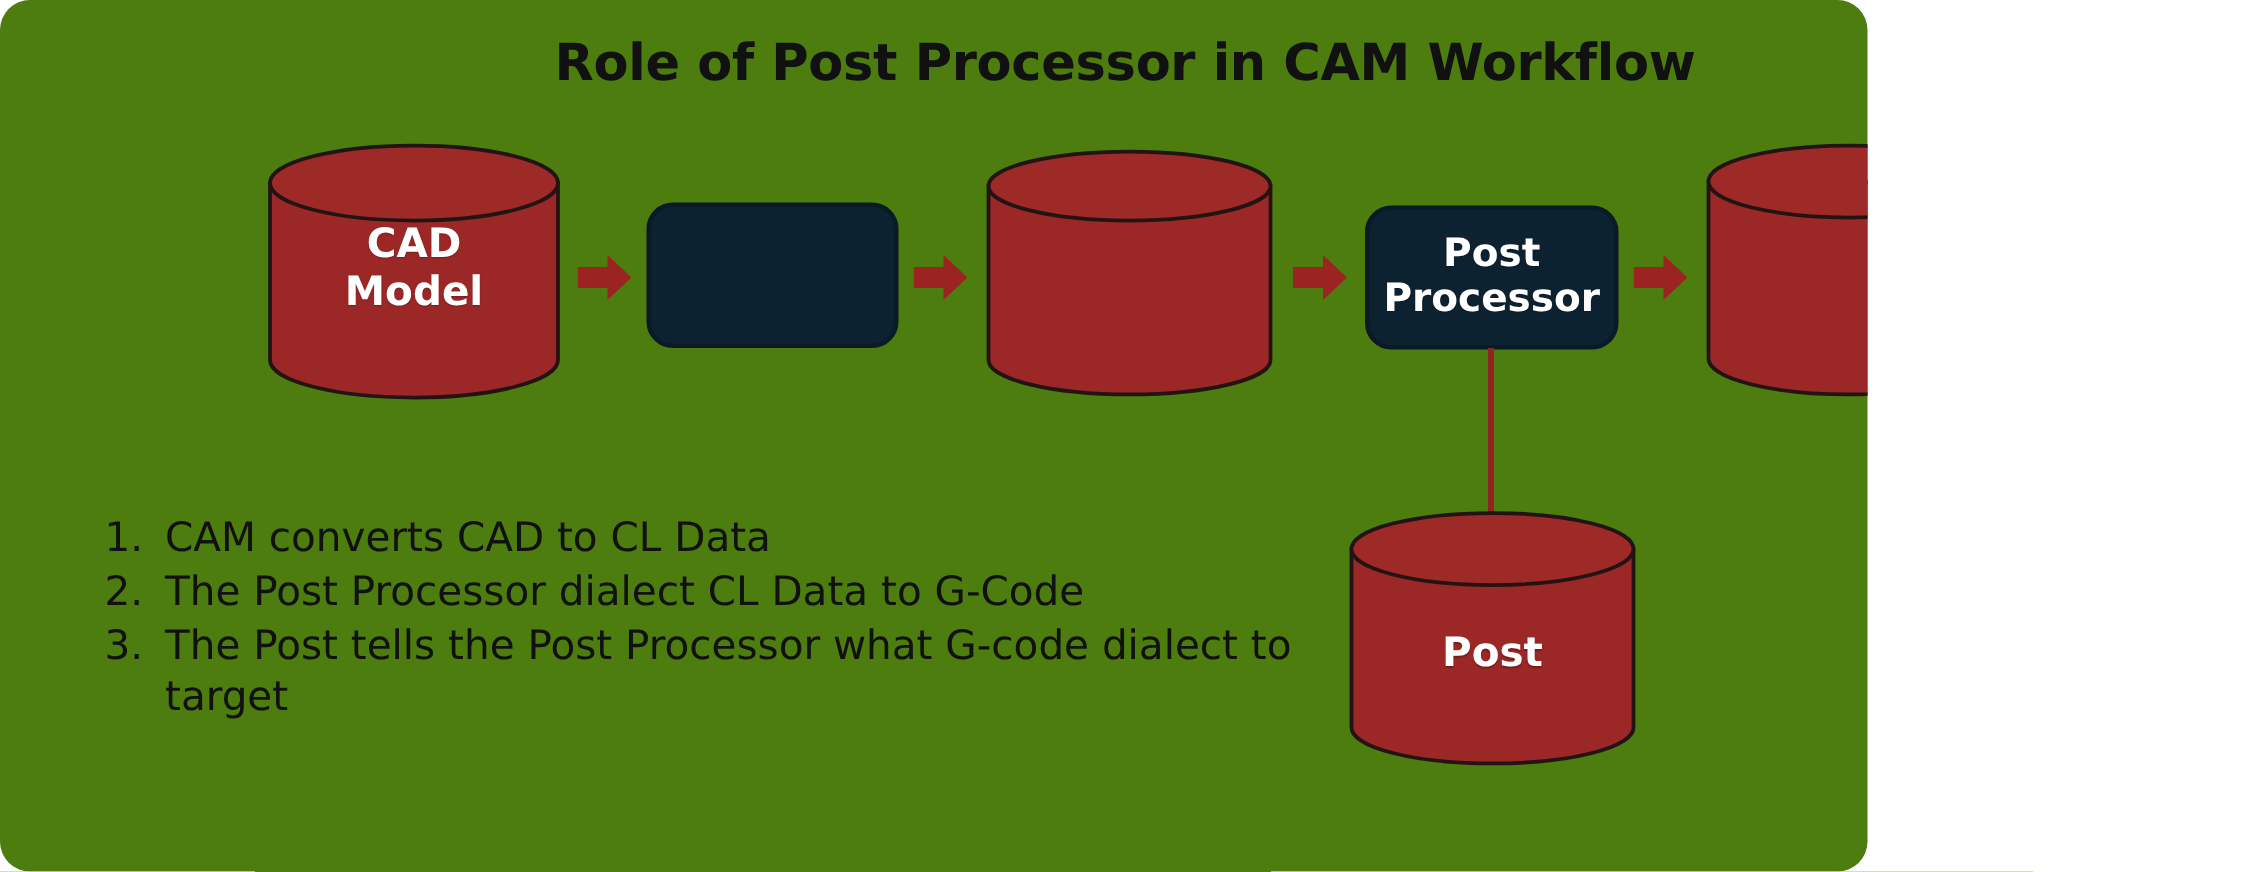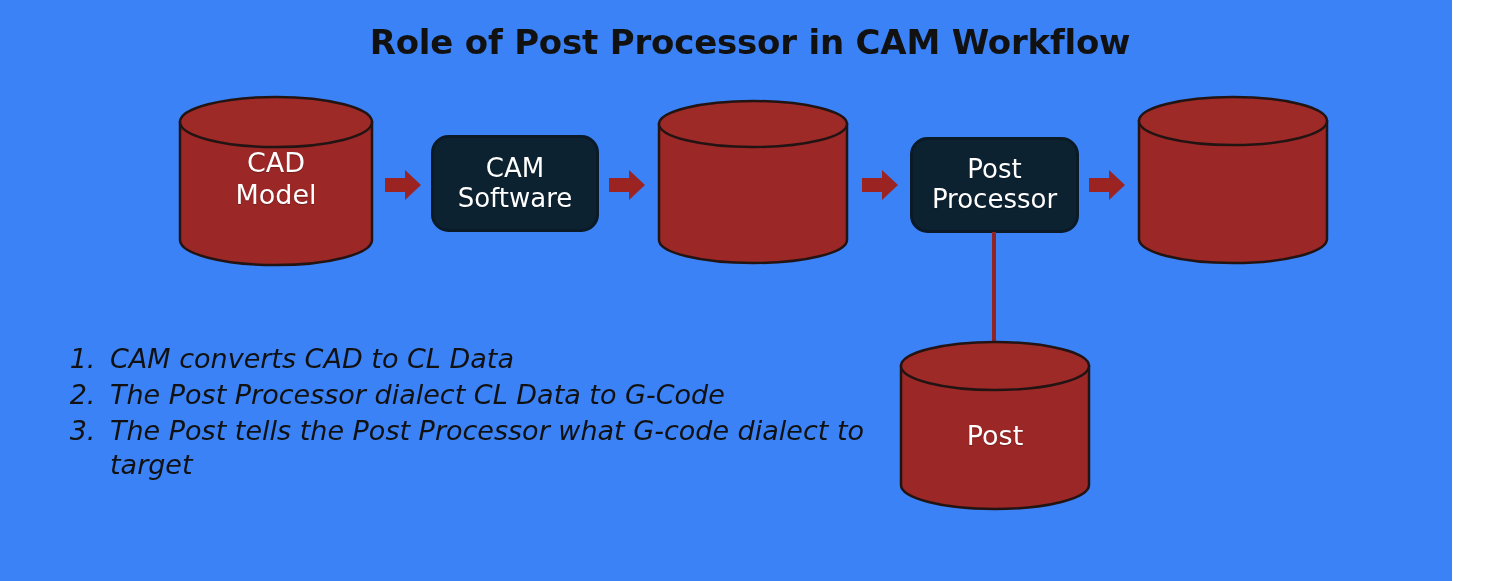--- a/index.html
+++ b/index.html
@@ -5,24 +5,25 @@
   html, body {
     margin: 0;
     padding: 0;
     background: #ffffff;
   }
   body {
     font-family: "DejaVu Sans", sans-serif;
   }
   #canvas {
     position: relative;
-    width: 1452px;
+    width: 1245px;
     height: 581px;
-    background: #3b82f6;
+    background: #4d7c0f;
     overflow: hidden;
+    border-radius: 20px;
   }
 
   
   #diagram-title {
     position: absolute;
     left: 0;
     top: 22px;
     width: 1500px;
     text-align: center;
     font-family: "DejaVu Sans", sans-serif;
@@ -41,21 +42,21 @@
     display: block;
     overflow: visible;
   }
   .node-label {
     position: absolute;
     left: 0;
     width: 100%;
     text-align: center;
     color: #ffffff;
     font-family: "DejaVu Sans", sans-serif;
-    font-weight: 400;
+    font-weight: 700;
     line-height: 1.17;
     white-space: pre-line;
     pointer-events: none;
     text-shadow: 0 1px 1px rgba(0,0,0,0.25);
   }
 
   .cyl-label {
     font-size: 27px;
   }
   .box-label {
@@ -81,21 +82,20 @@
     left: 64px;
     top: 342px;
     width: 800px;
     margin: 0;
     padding: 0 0 0 40px;
     list-style-position: outside;
     font-family: "DejaVu Sans", sans-serif;
     font-size: 27px;
     line-height: 1.26;
     color: #111111;
-    font-style: italic;
   }
   #notes-list li {
     margin: 0 0 2px 0;
     padding-left: 6px;
   }
 </style>
 </head>
 <body>
 
 <div id="canvas">
@@ -114,22 +114,20 @@
   <div class="arrow" style="left:385px; top:170px;">
     <svg width="36" height="30" viewBox="0 0 36 30">
       <path d="M0,8 L20,8 L20,0 L36,15 L20,30 L20,22 L0,22 Z" fill="#9B2423"></path>
     </svg>
   </div>
 
   <div class="node" style="left:431px; top:135px; width:168px; height:97px;">
     <svg width="168" height="97" viewBox="0 0 168 97" aria-hidden="true">
       <rect x="1.5" y="1.5" width="165" height="94" rx="16" ry="16" fill="#0D2231" stroke="#0A1A26" stroke-width="3"></rect>
     </svg>
-    <div class="node-label box-label" style="top:18px;">CAM
-Software</div>
   </div>
 
   <div class="arrow" style="left:609px; top:170px;">
     <svg width="36" height="30" viewBox="0 0 36 30">
       <path d="M0,8 L20,8 L20,0 L36,15 L20,30 L20,22 L0,22 Z" fill="#9B2423"></path>
     </svg>
   </div>
 
   <div class="node" style="left:657px; top:99px; width:192px; height:166px;">
     <svg width="192" height="166" viewBox="0 0 192 166" aria-hidden="true">

